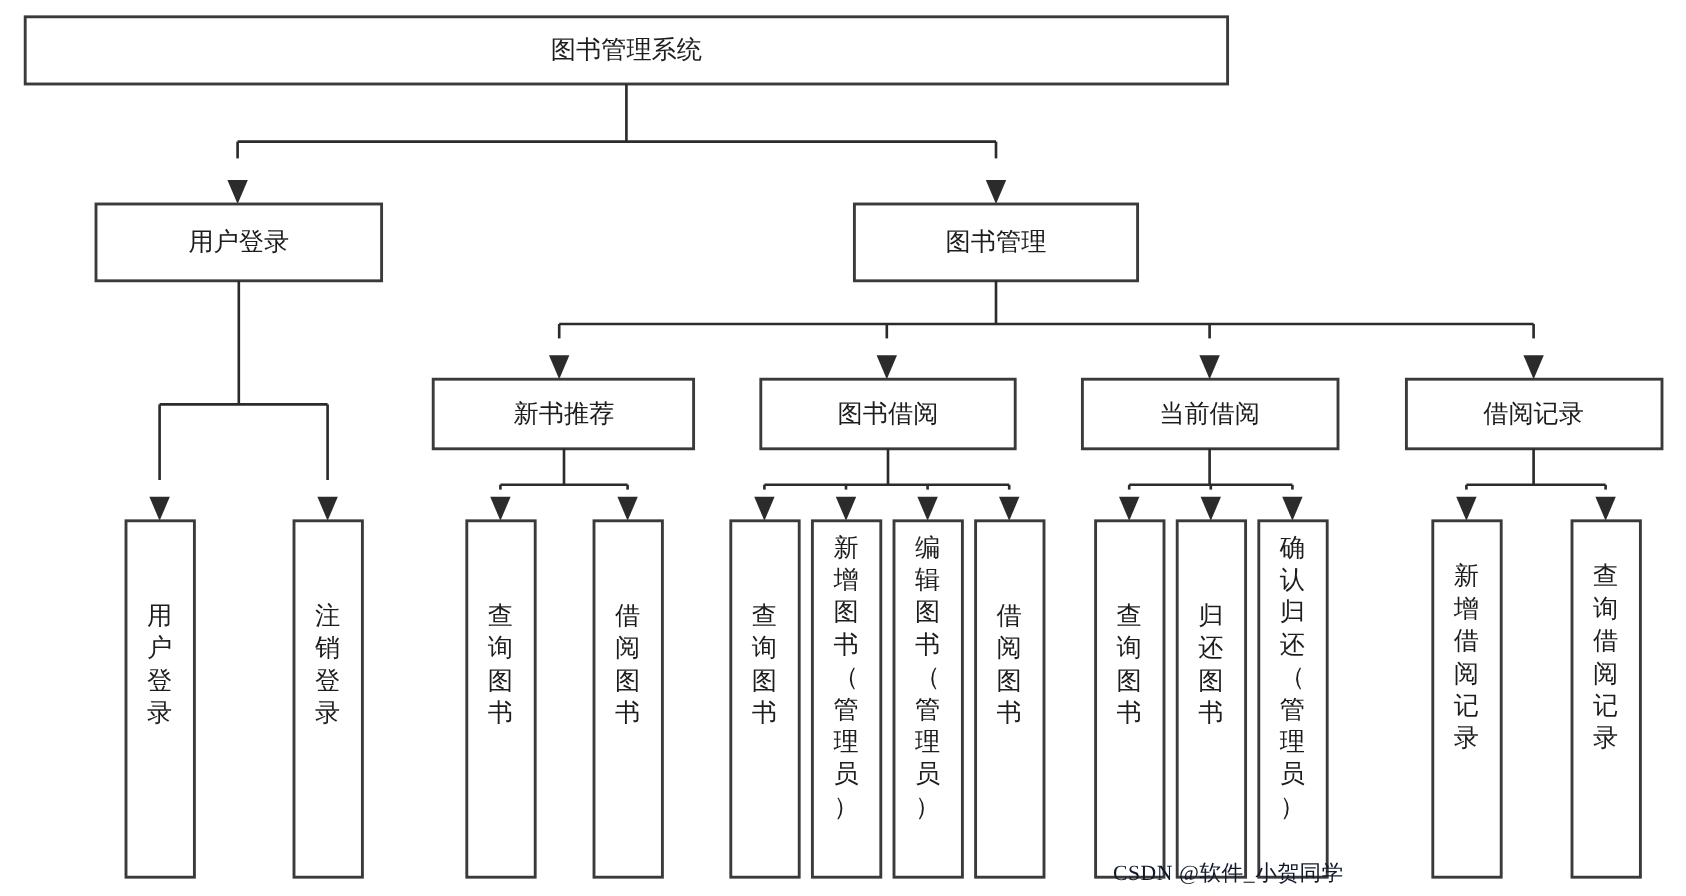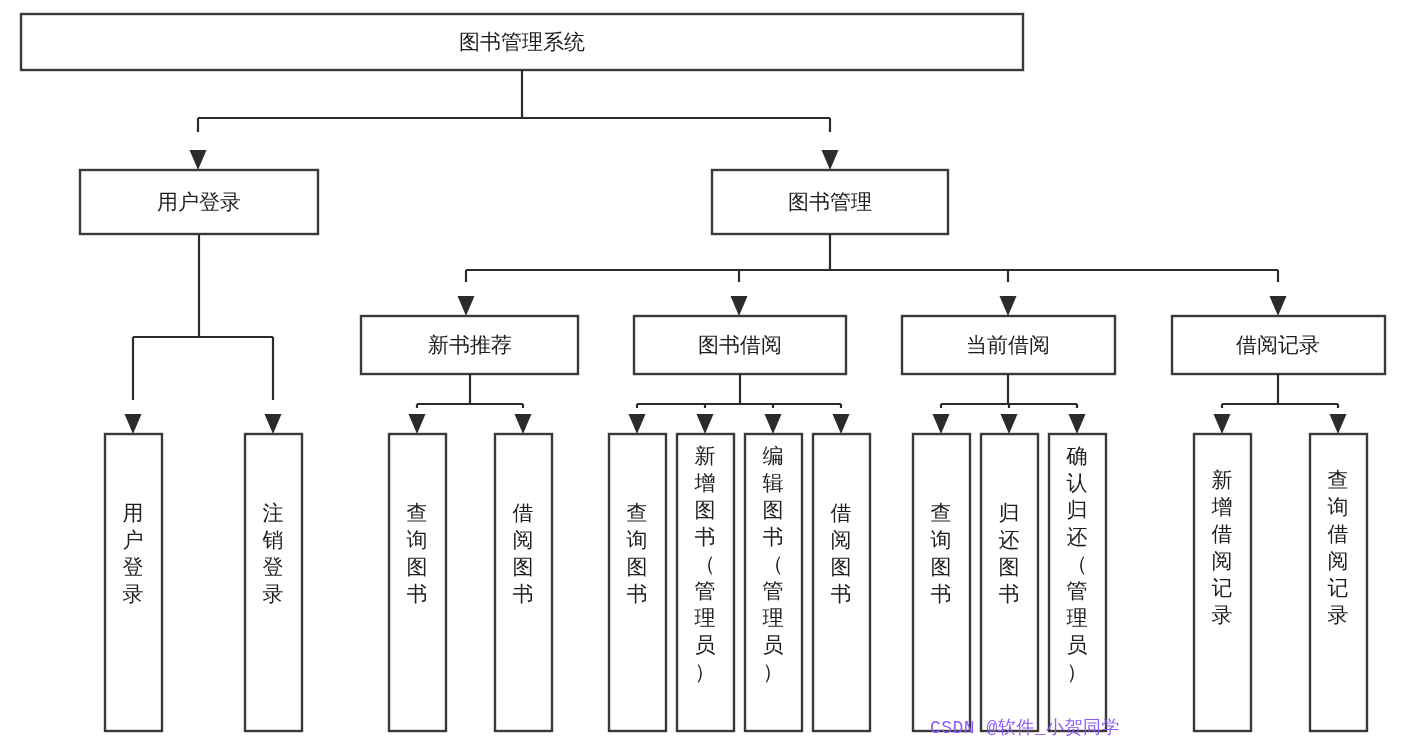--- a/index.html
+++ b/index.html
@@ -52,23 +52,23 @@
   .node-label-v {
     font-family: "Liberation Sans", "DejaVu Sans", sans-serif;
     font-size: 21px;
     fill: #1d1d1d;
     text-anchor: middle;
   }
   .watermark {
     position: absolute;
     right: 16px;
     bottom: 8px;
-    font-family: Liberation Mono, monospace;
+    font-family: Liberation Serif, serif;
     font-size: 18px;
-    color: #8b5cf6;
+    color: #0f172a;
     letter-spacing: 0.5px;
     white-space: nowrap;
     user-select: none;
   }
 </style>
 </head>
 <body>
 
 <div id="diagram-root">
   <svg class="diagram" viewBox="0 0 1405 747" xmlns="http://www.w3.org/2000/svg">

